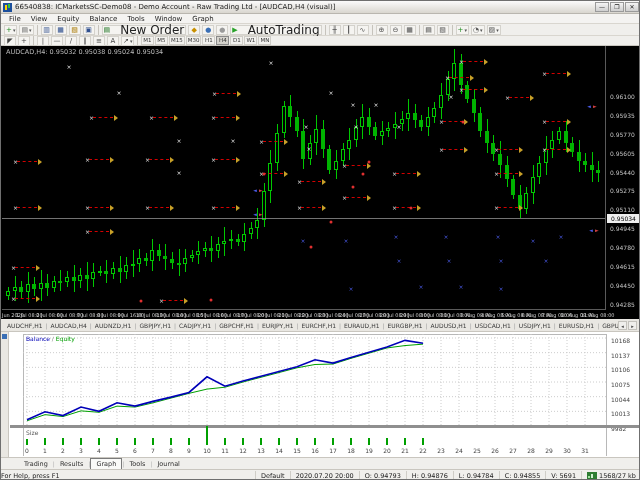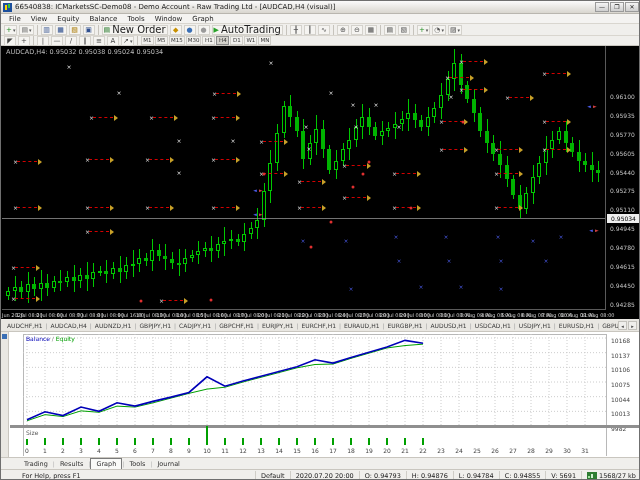--- a/index.html
+++ b/index.html
@@ -12,21 +12,21 @@
   #app-icon:after{content:"";position:absolute;left:5px;top:1px;width:2px;height:4px;background:#37c837;}
   #title-text{font-size:7px;color:#1b1b1b;white-space:nowrap;overflow:hidden;flex:1;}
   .winbtn{width:14px;height:10px;margin-left:1px;background:linear-gradient(#f4f4f4,#cfcfcf);border:1px solid #9a9a9a;font-size:6px;line-height:8px;text-align:center;color:#222;flex:0 0 auto;}
   
   #menubar{position:absolute;left:0;top:13px;width:640px;height:10px;background:#f4f3f1;border-bottom:1px solid #d9d6cf;display:flex;align-items:center;padding-left:3px;}
   .menu-item{font-size:7px;color:#1b1b1b;padding:0 5px;}
   
   #toolbar1{position:absolute;left:0;top:23px;width:640px;height:12px;background:#f0efec;border-bottom:1px solid #d9d6cf;display:flex;align-items:center;padding-left:2px;}
   #toolbar2{position:absolute;left:0;top:35px;width:640px;height:10px;background:#f0efec;border-bottom:1px solid #c9c6bf;display:flex;align-items:center;padding-left:2px;}
   .tbtn{height:10px;min-width:12px;margin:0 1px;border:1px solid #d4d2cc;background:#f5f4f1;font-size:7px;line-height:8px;text-align:center;padding:0 1px;display:flex;align-items:center;justify-content:center;white-space:nowrap;}
-  .tbtn .lbl{font-size:10px;color:#222;margin-left:2px;}
+  .tbtn .lbl{font-size:12px;color:#222;margin-left:10px;}
   .tsep{width:1px;height:10px;background:#c6c3bc;margin:0 2px;}
   .dd{font-size:5px;color:#555;margin-left:1px;}
   .tfbtn{height:9px;min-width:13px;margin:0 0.5px;border:1px solid #cfcdc7;background:#f2f1ee;font-size:5.5px;line-height:7px;text-align:center;color:#333;padding:0 1px;}
   .tfbtn.active{background:#d4d2cc;border:1px solid #8a8a8a;}
   
   #chart{position:absolute;left:0;top:45px;width:640px;height:273px;background:#000;}
   #plot{position:absolute;left:1px;top:0;width:604px;height:264px;border-right:1px solid #5a5a5a;border-bottom:1px solid #5a5a5a;overflow:hidden;}
   #chart-header{position:absolute;left:4px;top:2px;font-size:6.5px;color:#b9b9b9;white-space:nowrap;}
   .candle{position:absolute;}
   .wick{position:absolute;width:1px;background:#00c800;}
@@ -63,21 +63,21 @@
   .txlabel{position:absolute;top:115px;font-size:6px;color:#444;transform:translateX(-50%);}
   .tylabel{position:absolute;left:610px;font-size:6px;color:#444;transform:translateY(-50%);}
   
   #testertabs{position:absolute;left:0;top:456px;width:640px;height:12px;background:#f0efec;border-top:1px solid #c9c6bf;display:flex;align-items:center;padding-left:18px;}
   .ttab{font-size:6.5px;color:#333;padding:1px 5px;}
   .ttab.active{border:1px solid #7a7a7a;background:#fafaf8;}
   .ttsep{color:#b0b0b0;font-size:6px;}
   
   #statusbar{position:absolute;left:0;top:468px;width:640px;height:12px;background:#f0efec;border-top:1px solid #c9c6bf;display:flex;align-items:center;font-size:6.5px;color:#222;}
   .seg{border-left:1px solid #cfcdc7;padding:0 5px;height:10px;line-height:10px;white-space:nowrap;}
-  #status-help{flex:1;padding-left:21px;}
+  #status-help{flex:1;padding-left:0;}
   #conn-icon{display:inline-block;width:10px;height:7px;position:relative;vertical-align:-1px;margin-right:2px;background:#2e7d32;}
   #conn-icon:before{content:"";position:absolute;left:1px;bottom:1px;width:2px;height:2px;background:#9fe29f;}
   #conn-icon:after{content:"";position:absolute;left:4px;bottom:1px;width:2px;height:4px;background:#d0f0d0;}
 </style>
 </head>
 <body>
 
 <div id="win">
   <div id="titlebar">
     <div id="app-icon"></div>

